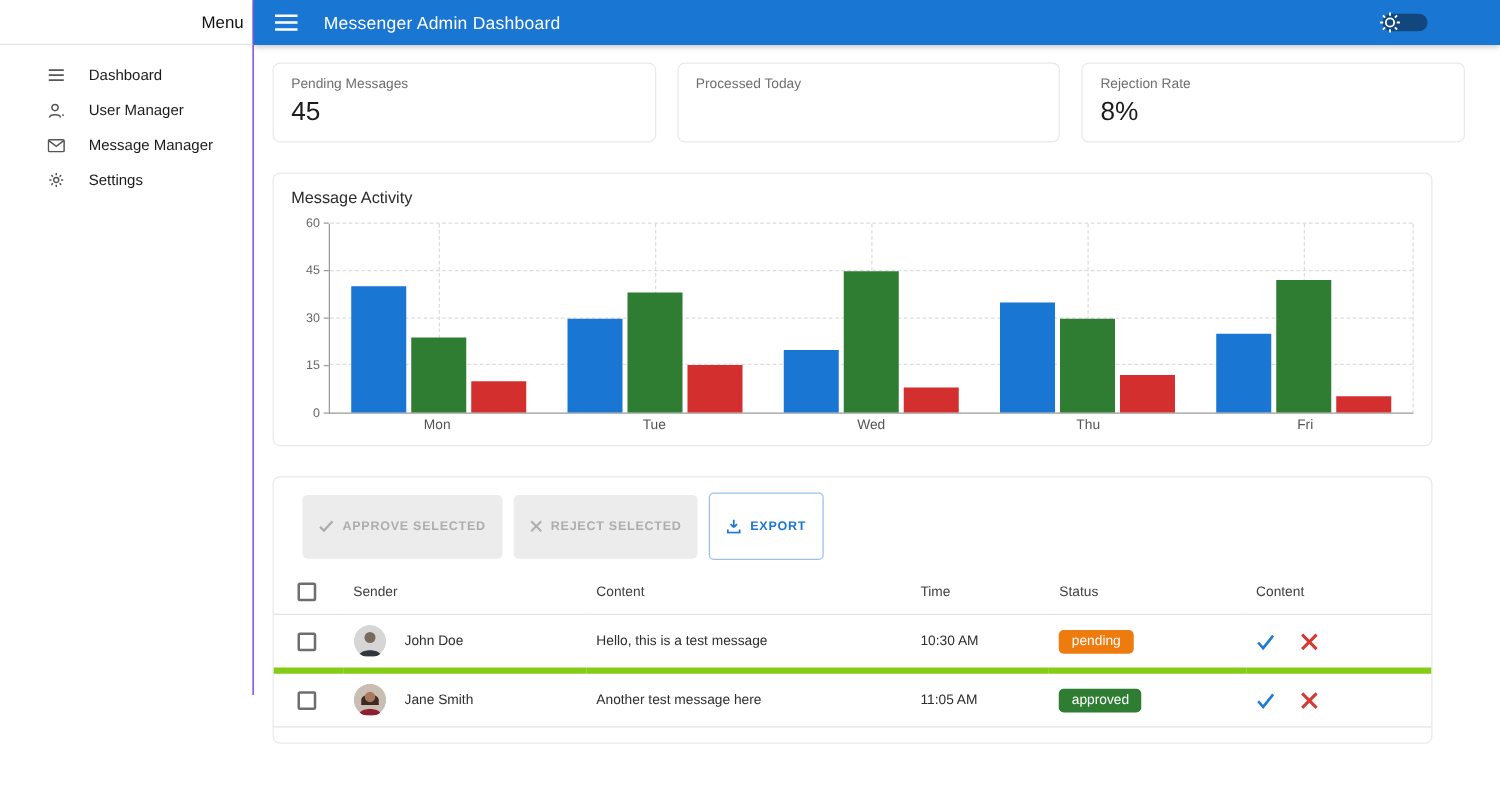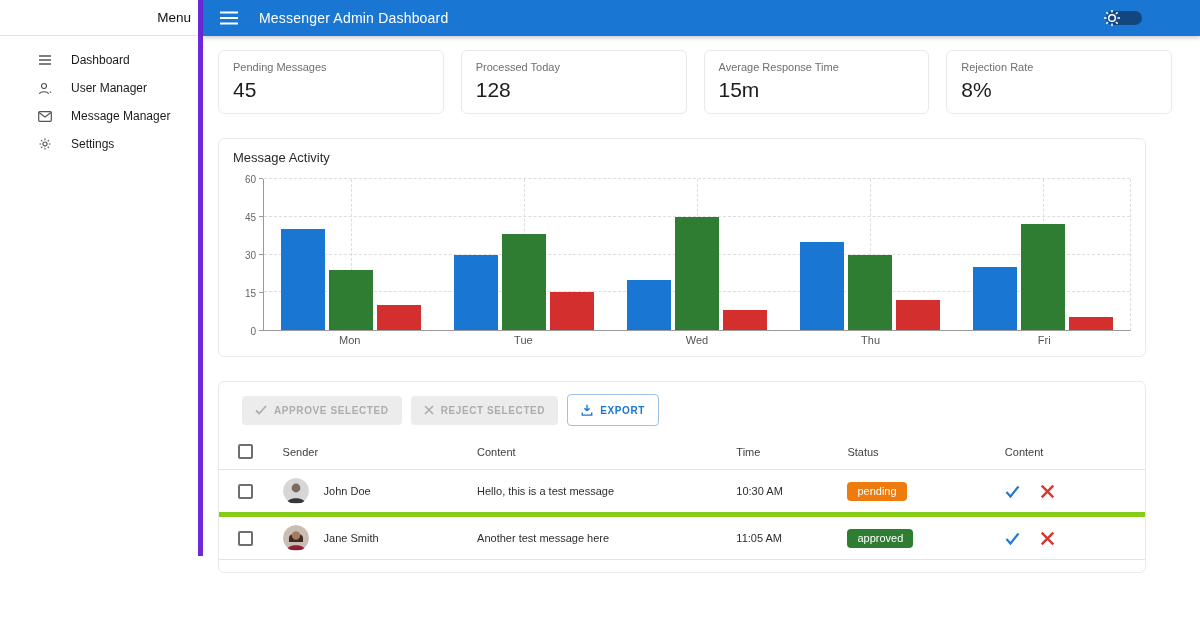--- a/index.html
+++ b/index.html
@@ -1,21 +1,21 @@
 <!DOCTYPE html>
 <html><head>
 <meta charset="utf-8">
 <style>
   * { margin:0; padding:0; box-sizing:border-box; }
   html,body { width:1200px; height:630px; overflow:hidden; background:#fff;
               font-family:"Liberation Sans", sans-serif; color:#222; }
 
   
   .sidebar { position:fixed; left:0; top:0; width:203px; height:556px;
-             background:#fff; border-right:5px solid #6d28d9; z-index:5; }
+             background:#fff; border-right:1px solid #6d28d9; z-index:5; }
   .sb-header { height:36px; display:flex; align-items:center; justify-content:flex-end;
                padding-right:7px; border-bottom:1px solid #e4e4e4; font-size:13.5px; color:#111; }
   .sb-nav { padding-top:10px; }
   .sb-item { display:flex; align-items:center; height:28px; padding-left:37px;
              cursor:pointer; }
   .sb-item .ico { width:15px; height:15px; margin-right:19px; display:flex;
                   align-items:center; justify-content:center; color:#555; }
   .sb-item .lbl { font-size:12px; color:#1b1b1b; }
 
   
@@ -57,21 +57,21 @@
   .vgrid { position:absolute; left:50%; top:0; bottom:0; border-left:1px dashed #ddd; width:0; z-index:0; }
   .bar { width:44px; z-index:1; }
   .xlabels { display:flex; margin-left:30px; margin-top:3px; }
   .xlab { flex:1; text-align:center; font-size:11px; color:#555; }
 
   
   .msg-card { padding:10px 0 12px; margin-bottom:14px; }
   .msg-head { display:flex; align-items:center; padding:2px 10px 8px 14px; }
   .msg-title { font-size:13px; color:#2b2b2b; flex:1; }
   .btn { display:inline-flex; align-items:center; gap:7px; border-radius:4px;
-         font-size:10px; font-weight:600; letter-spacing:.6px; padding:9px 13px;
+         font-size:10px; font-weight:600; letter-spacing:.6px; padding:20px 13px;
          margin-left:9px; border:none; background:none; cursor:pointer;
          font-family:"Liberation Sans", sans-serif; }
   .btn.disabled { background:#ececec; color:#adadad; cursor:default; }
   .btn.outline { border:1px solid #9cc2e8; color:#1976d2; background:#fff; }
 
   table { width:100%; border-collapse:collapse; }
   th { font-size:11px; font-weight:400; color:#3e3e3e; text-align:left;
        padding:10px 8px; border-bottom:1px solid #e3e3e3; }
   td { font-size:11px; color:#2e2e2e; padding:8px 8px; border-bottom:5px solid #84cc16; }
   tbody tr:last-child td { border-bottom:1px solid #e3e3e3; }
@@ -150,25 +150,20 @@
 
 <main class="main">
 
   <section class="stats">
     <div class="stat-card">
       <div class="stat-label">Pending Messages</div>
       <div class="stat-value">45</div>
     </div>
     <div class="stat-card">
       <div class="stat-label">Processed Today</div>
-      <div class="stat-value">128</div>
-    </div>
-    <div class="stat-card">
-      <div class="stat-label">Average Response Time</div>
-      <div class="stat-value">15m</div>
     </div>
     <div class="stat-card">
       <div class="stat-label">Rejection Rate</div>
       <div class="stat-value">8%</div>
     </div>
   </section>
 
   <section class="card chart-card">
     <div class="chart-title">Message Activity</div>
     <div class="chart-body">

